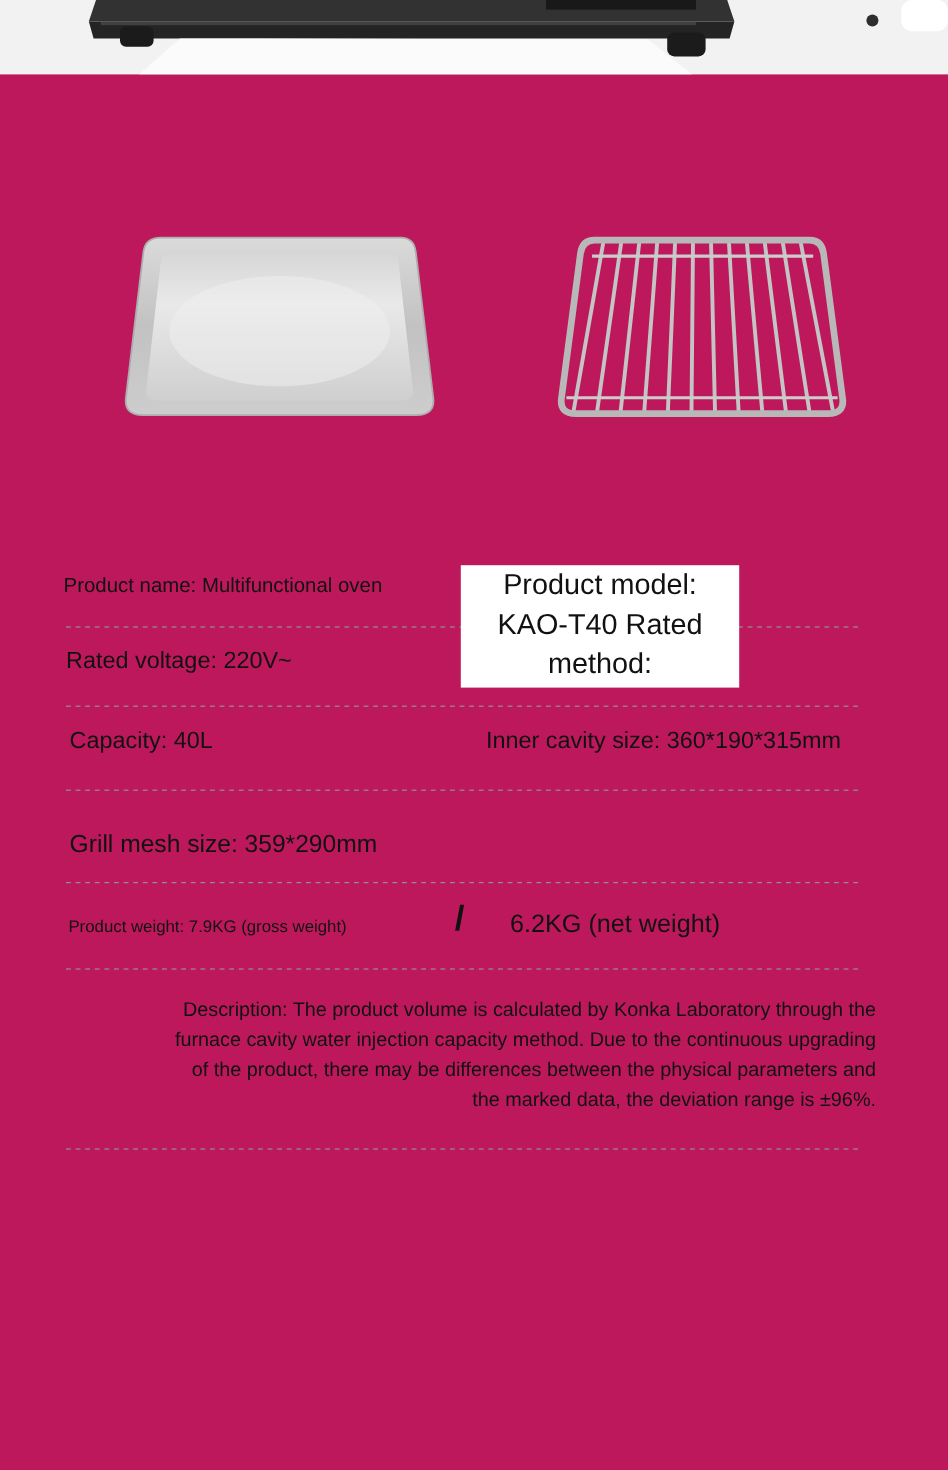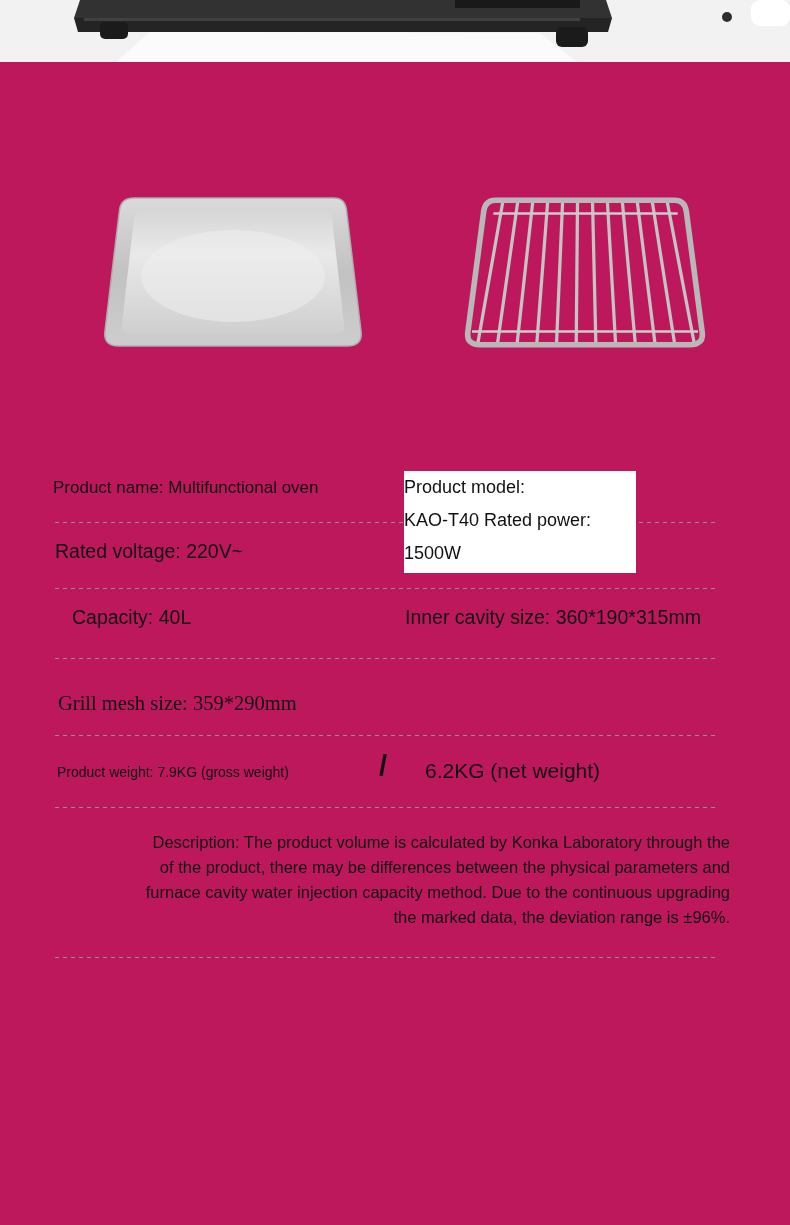--- a/index.html
+++ b/index.html
@@ -10,26 +10,26 @@
     font-family:"Liberation Sans", sans-serif; color:#111111;
   }
   .photo-band { position:absolute; top:0; left:0; width:790px; height:62px; background:#f2f2f2; }
   .photo-band svg { display:block; }
   .accessory { position:absolute; }
   .tray-pos { left:98px;  top:186px; }
   .rack-pos { left:450px; top:190px; }
 
   .spec { position:absolute; white-space:nowrap; }
   .product-name { left:53px;  top:478px; font-size:17px; }
-  .model-cell   { position:absolute; left:404px; top:471px; width:232px;
-                  font-size:18px; line-height:33px; background:#ffffff; z-index:2; padding-bottom:3px; }
+  .model-cell   { position:absolute; left:384px; top:471px; width:232px;
+                  font-size:24px; line-height:33px; background:#ffffff; z-index:2; padding-bottom:3px;text-align:center; }
   .voltage  { left:55px;  top:540px; font-size:19.5px;text-align:right; }
-  .capacity { left:72px;  top:606px; font-size:19.5px; }
+  .capacity { left:58px;  top:606px; font-size:19.5px; }
   .cavity   { left:405px; top:606px; font-size:19.5px; }
-  .mesh     { left:58px;  top:692px; font-size:20.5px;font-family:Liberation Serif, serif; }
+  .mesh     { left:58px;  top:692px; font-size:20.5px; }
   .weight-gross { left:57px;  top:764px; font-size:14px; }
   .weight-slash { left:379px; top:750px; font-size:29px; font-weight:700; }
   .weight-net   { left:425px; top:759px; font-size:21px; }
 
   .description { position:absolute; left:55px; top:830px; width:675px;
                  font-size:16.5px; line-height:25px; z-index:1;text-align:right; }
   .description div { white-space:pre-wrap; }
 
   .dash { position:absolute; left:55px; width:660px; height:2px; z-index:1;
           background-image:repeating-linear-gradient(90deg,#8f8f8f 0 4px,transparent 4px 8px);
@@ -95,39 +95,38 @@
       <line x1="41" y1="23" x2="222" y2="23" stroke="#cccccc" stroke-width="2.5"></line>
       <line x1="20" y1="139" x2="242" y2="139" stroke="#cccccc" stroke-width="2.5"></line>
       <path d="M 43 10 L 219 10 Q 229 10 230.5 21 L 246 139 Q 248 152 234 152 L 28 152 Q 14 152 16 139 L 31.5 21 Q 33 10 43 10 Z" fill="none" stroke="#b8b8b8" stroke-width="5.5" stroke-linejoin="round"></path>
     </svg>
   </div>
 
   <div class="spec product-name">Product name: Multifunctional oven</div>
 
   <div class="model-cell">
     <div>Product model:</div>
-    <div>KAO-T40 Rated power:</div>
-    <div>1500W</div>
+    <div>KAO-T40 Rated method:</div>
   </div>
 
   <div class="spec voltage">Rated voltage: 220V~</div>
 
   <div class="spec capacity">Capacity: 40L</div>
   <div class="spec cavity">Inner cavity size: 360*190*315mm</div>
 
   <div class="spec mesh">Grill mesh size: 359*290mm</div>
 
   <div class="spec weight-gross">Product weight: 7.9KG (gross weight)</div>
   <div class="spec weight-slash">/</div>
   <div class="spec weight-net">6.2KG (net weight)</div>
 
   <div class="description">
     <div>Description: The product volume is calculated by Konka Laboratory through the</div>
+    <div>furnace cavity water injection capacity method. Due to the continuous upgrading</div>
     <div> of the product, there may be differences between the physical parameters and</div>
-    <div>furnace cavity water injection capacity method. Due to the continuous upgrading</div>
     <div>the marked data, the deviation range is ±96%.</div>
   </div>
 
   <div class="dash d1"></div>
   <div class="dash d2"></div>
   <div class="dash d3"></div>
   <div class="dash d4"></div>
   <div class="dash d5"></div>
   <div class="dash d6"></div>
 

